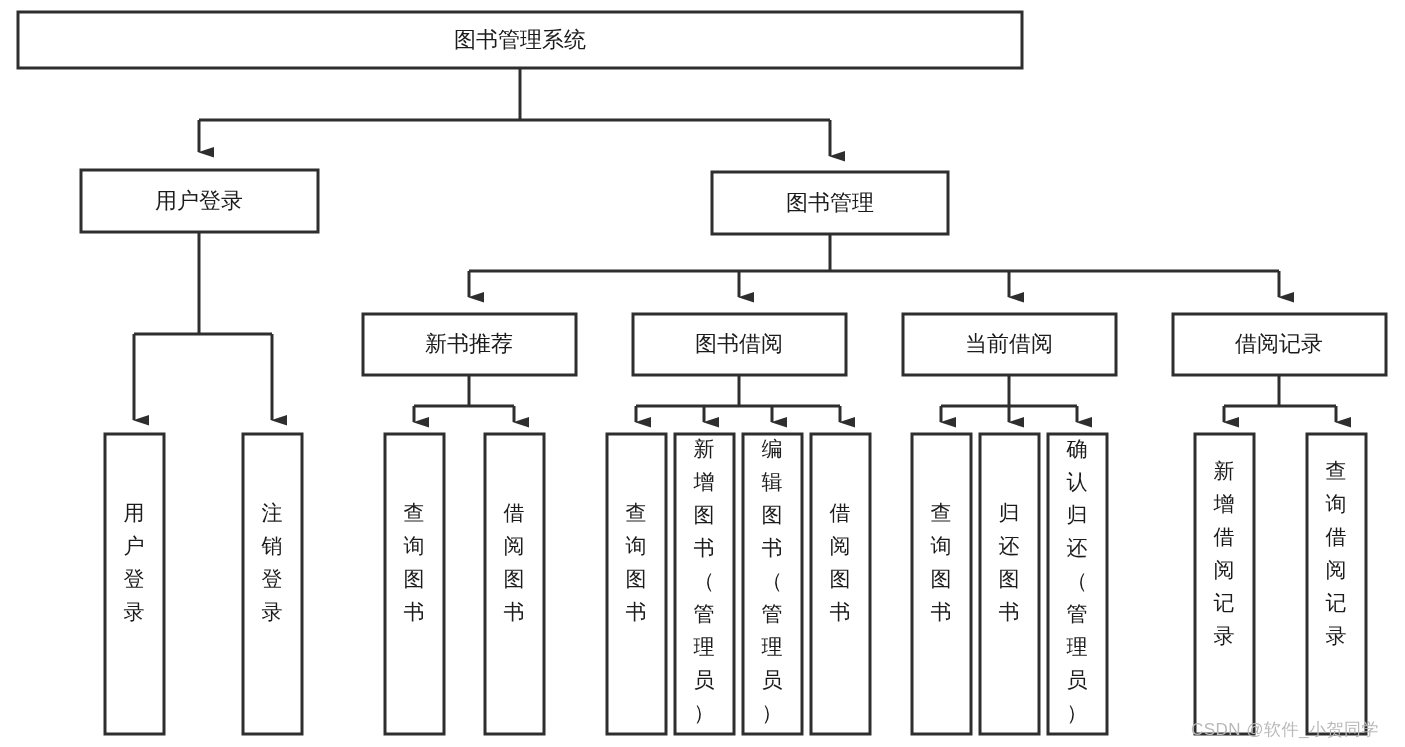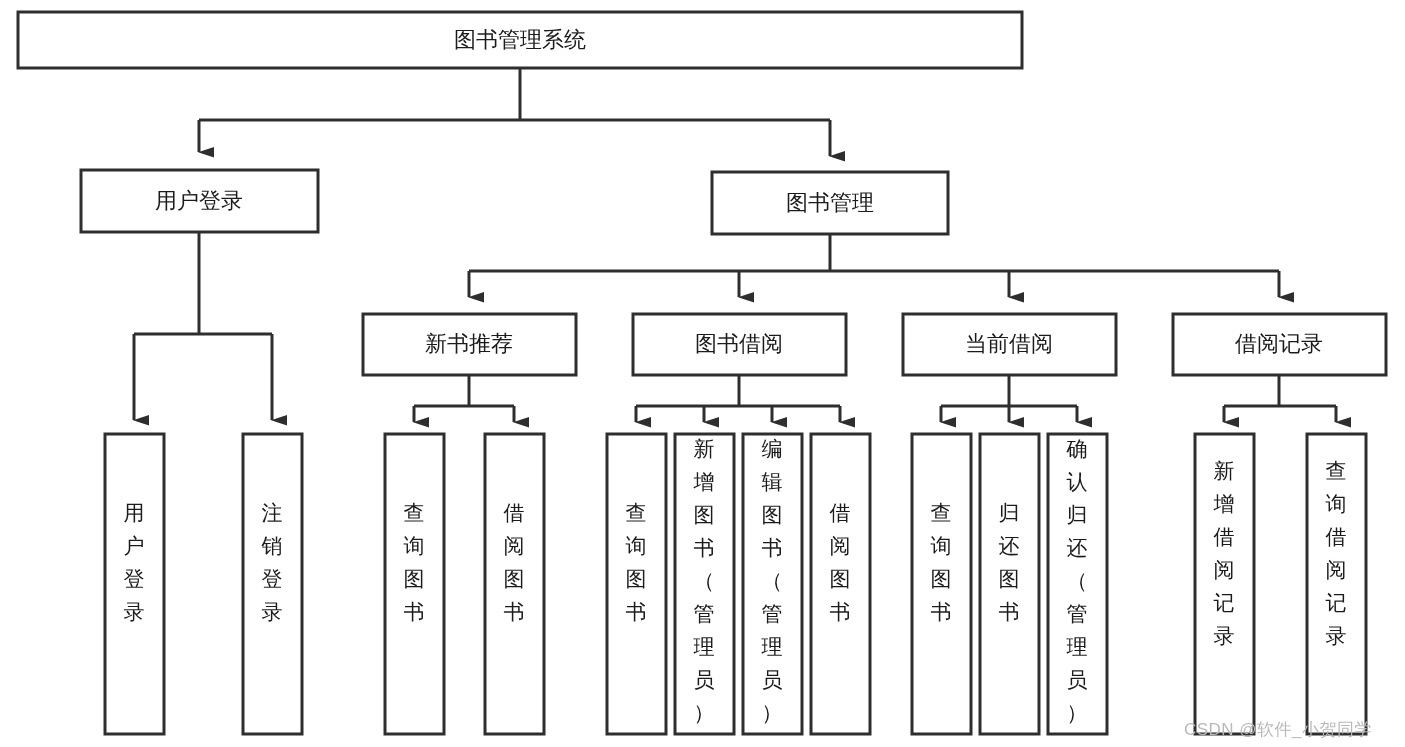--- a/index.html
+++ b/index.html
@@ -49,21 +49,21 @@
     dominant-baseline: middle;
   }
   .node-label-v {
     font-family: "Liberation Sans", "DejaVu Sans", sans-serif;
     font-size: 21px;
     fill: #1b1b1b;
     text-anchor: middle;
   }
   .watermark-text {
     position: absolute;
-    right: 19px;
+    right: 12px;
     bottom: 6px;
     font-family: "Liberation Sans", "DejaVu Sans", sans-serif;
     font-size: 17px;
     color: #b9b9b9;
     white-space: nowrap;
     letter-spacing: 0.5px;
   }
 </style>
 </head>
 <body>

